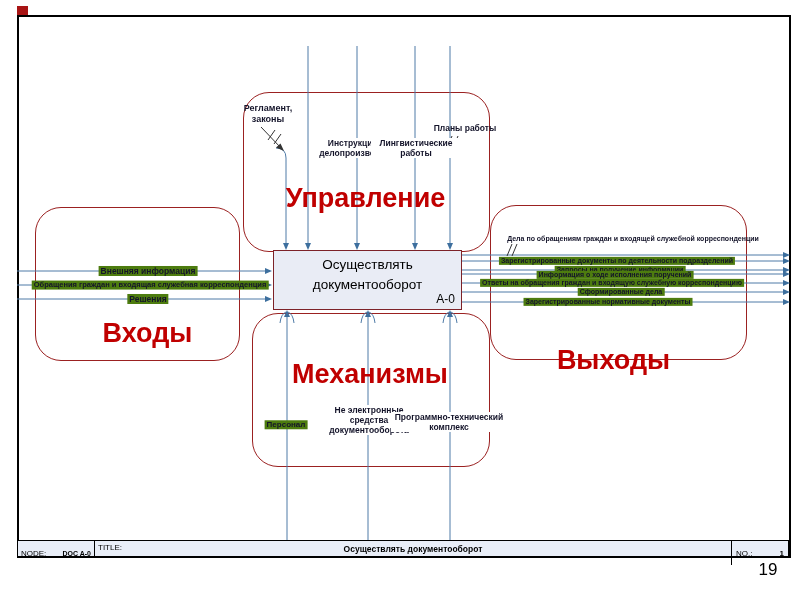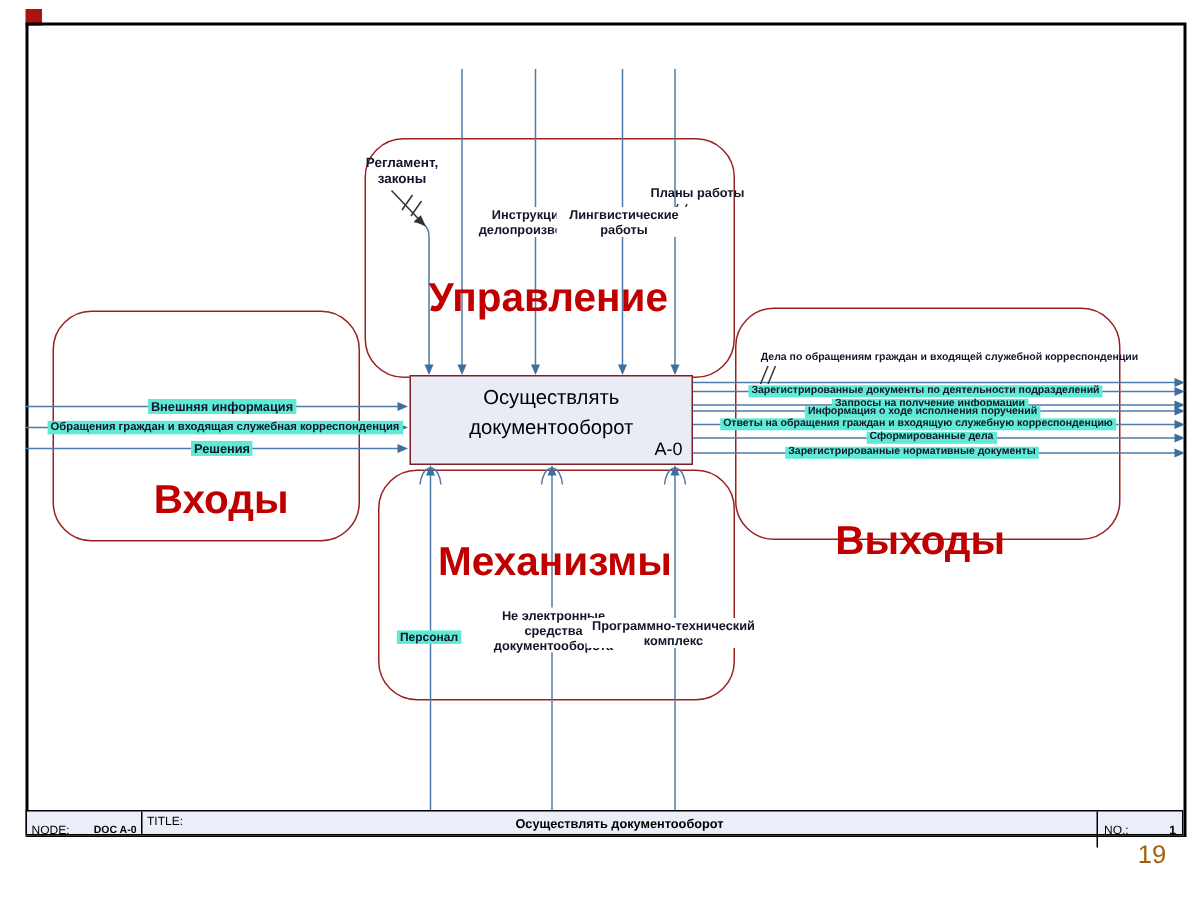--- a/index.html
+++ b/index.html
@@ -22,35 +22,35 @@
   #t-mechanisms{left:252px;top:359px;width:236px;}
   
   #activity{left:273px;top:250px;width:189px;height:60px;background:#e9ecf5;
             border:1.5px solid #7d2228;box-sizing:border-box;z-index:2;
             font-size:13.5px;color:#000;text-align:center;line-height:1.5;padding-top:4px;}
   #activity-code{right:6px;bottom:1px;font-size:12px;position:absolute;}
   
   #wires{left:0;top:0;z-index:3;}
   
   .lab{z-index:5;font-weight:bold;color:#14142a;text-align:center;line-height:1.18;}
-  .onln{transform:translate(-50%,-50%);white-space:nowrap;background:#5eead4;padding:0 2px;}
+  .onln{transform:translate(-50%,-50%);white-space:nowrap;background:#4d7c0f;padding:0 2px;}
   .blk{background:#fff;padding:0 1px;}
   .f9{font-size:9px;} .f85{font-size:8.5px;} .f8{font-size:8px;} .f75{font-size:7.5px;} .f7{font-size:7px;}
   
   #footer{left:17px;top:540px;width:770px;height:15px;background:#e9eef8;
           border:1px solid #000;display:flex;align-items:stretch;font-size:8px;color:#000;z-index:6;}
   #footer .cell{display:flex;align-items:center;}
   #f-node{width:70px;justify-content:space-between;padding:12px 3px;}
   #f-node .val{font-weight:bold;font-size:7px;}
   #f-title{flex:1;border-left:1px solid #000;position:relative;}
   #f-title .lbl{position:absolute;left:3px;top:2px;}
   #f-title .val{width:100%;text-align:center;font-weight:bold;font-size:8.5px;}
   #f-no{width:48px;border-left:1px solid #000;justify-content:space-between;padding:12px 4px;}
   #f-no .val{font-weight:bold;}
-  #page-num{left:748px;top:560px;width:40px;text-align:center;font-size:17px;color:#a16207;z-index:6;}
+  #page-num{left:748px;top:560px;width:40px;text-align:center;font-size:17px;color:#000000;z-index:6;}
 </style>
 </head>
 <body>
 
 <div class="abs" id="corner-marker"></div>
 <div class="abs" id="frame"></div>
 
 <div class="abs rbox" id="zone-control"></div>
 <div class="abs rbox" id="zone-inputs"></div>
 <div class="abs rbox" id="zone-outputs"></div>

